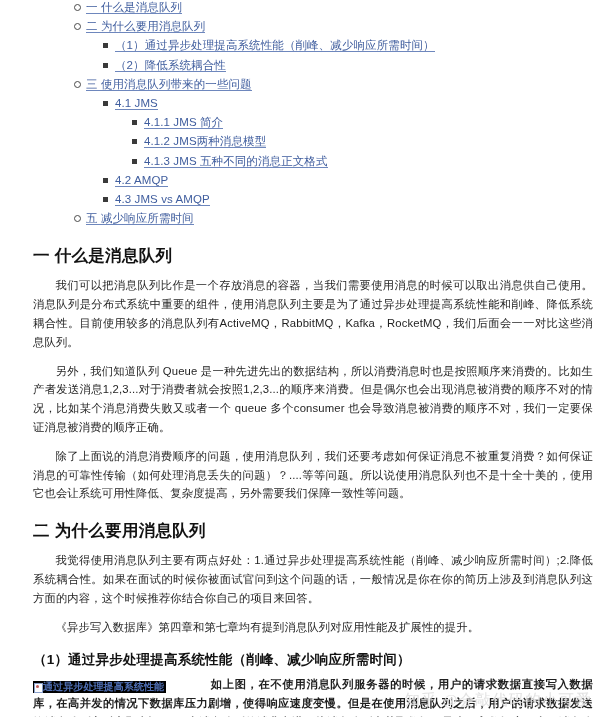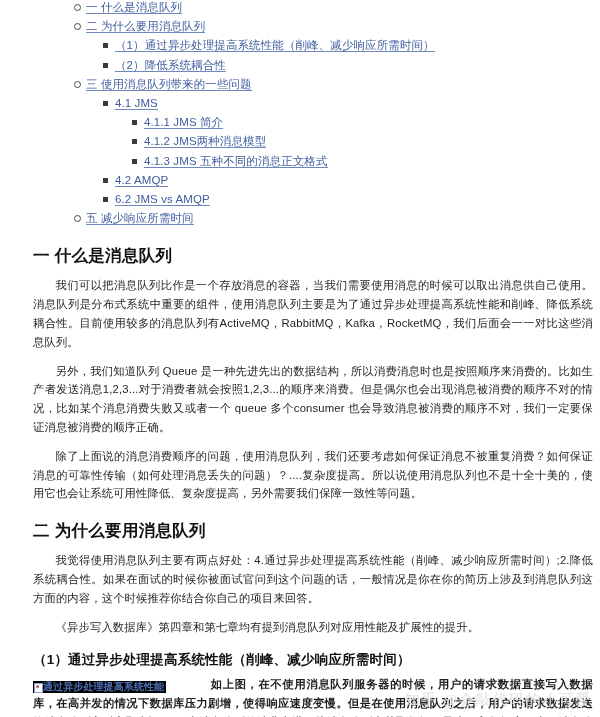--- a/index.html
+++ b/index.html
@@ -226,35 +226,35 @@
       <li class="toc-item toc-l3">
         <span class="marker"></span>
         <a class="toc-link" href="#"><span class="cn">4.1.3 JMS 五种不同的消息正文格式</span></a>
       </li>
       <li class="toc-item toc-l2">
         <span class="marker"></span>
         <a class="toc-link" href="#"><span class="cn">4.2 AMQP</span></a>
       </li>
       <li class="toc-item toc-l2">
         <span class="marker"></span>
-        <a class="toc-link" href="#"><span class="cn">6.2 JMS vs AMQP</span></a>
+        <a class="toc-link" href="#"><span class="cn">4.3 JMS vs AMQP</span></a>
       </li>
       <li class="toc-item toc-l1">
         <span class="marker"></span>
         <a class="toc-link" href="#"><span class="cn">五 减少响应所需时间</span></a>
       </li>
     </ul>
 
     <h2 class="sec">一 什么是消息队列</h2>
     <p class="para">我们可以把消息队列比作是一个存放消息的容器，当我们需要使用消息的时候可以取出消息供自己使用。消息队列是分布式系统中重要的组件，使用消息队列主要是为了通过异步处理提高系统性能和削峰、降低系统耦合性。目前使用较多的消息队列有ActiveMQ，RabbitMQ，Kafka，RocketMQ，我们后面会一一对比这些消息队列。</p>
     <p class="para">另外，我们知道队列 Queue 是一种先进先出的数据结构，所以消费消息时也是按照顺序来消费的。比如生产者发送消息1,2,3...对于消费者就会按照1,2,3...的顺序来消费。但是偶尔也会出现消息被消费的顺序不对的情况，比如某个消息消费失败又或者一个 queue 多个consumer 也会导致消息被消费的顺序不对，我们一定要保证消息被消费的顺序正确。</p>
-    <p class="para">除了上面说的消息消费顺序的问题，使用消息队列，我们还要考虑如何保证消息不被重复消费？如何保证消息的可靠性传输（如何处理消息丢失的问题）？....复杂度提高。所以说使用消息队列也不是十全十美的，使用它也会让系统可用性降低、复杂度提高，另外需要我们保障一致性等问题。</p>
+    <p class="para">除了上面说的消息消费顺序的问题，使用消息队列，我们还要考虑如何保证消息不被重复消费？如何保证消息的可靠性传输（如何处理消息丢失的问题）？....等等问题。所以说使用消息队列也不是十全十美的，使用它也会让系统可用性降低、复杂度提高，另外需要我们保障一致性等问题。</p>
 
     <h2 class="sec">二 为什么要用消息队列</h2>
-    <p class="para">我觉得使用消息队列主要有两点好处：4.通过异步处理提高系统性能（削峰、减少响应所需时间）;2.降低系统耦合性。如果在面试的时候你被面试官问到这个问题的话，一般情况是你在你的简历上涉及到消息队列这方面的内容，这个时候推荐你结合你自己的项目来回答。</p>
+    <p class="para">我觉得使用消息队列主要有两点好处：1.通过异步处理提高系统性能（削峰、减少响应所需时间）;2.降低系统耦合性。如果在面试的时候你被面试官问到这个问题的话，一般情况是你在你的简历上涉及到消息队列这方面的内容，这个时候推荐你结合你自己的项目来回答。</p>
     <p class="quote">《异步写入数据库》第四章和第七章均有提到消息队列对应用性能及扩展性的提升。</p>
 
     <h3 class="sub">（1）通过异步处理提高系统性能（削峰、减少响应所需时间）</h3>
     <p class="para bold img-line" style="text-indent:0">
       <span class="broken-img">
         <span class="glyph"></span><span>通过异步处理提高系统性能</span>
       </span><span class="after">如上图，在不使用消息队列服务器的时候，用户的请求数据直接写入数据库，在高并发的情况下数据库压力剧增，使得响应速度变慢。但是在使用消息队列之后，用户的请求数据发送给消息队列之后立即 返回，再由消息队列的消费者进程从消息队列中获取数据，异步写入数据库。由于消息队列服务器处理速度快于数据库（消息队列也比数据库有更好的伸缩性），因此响应速度得到大幅改善。</span>
     </p>
 
   </div>

